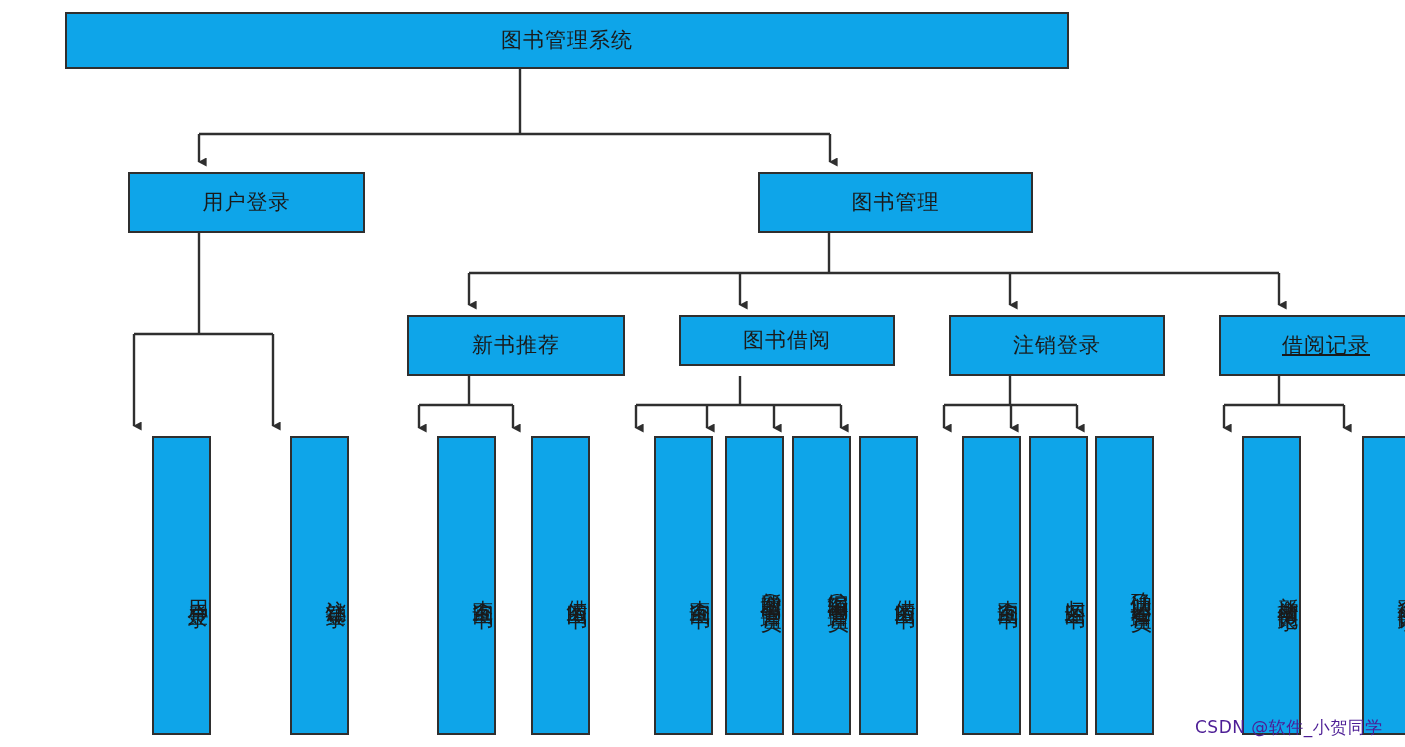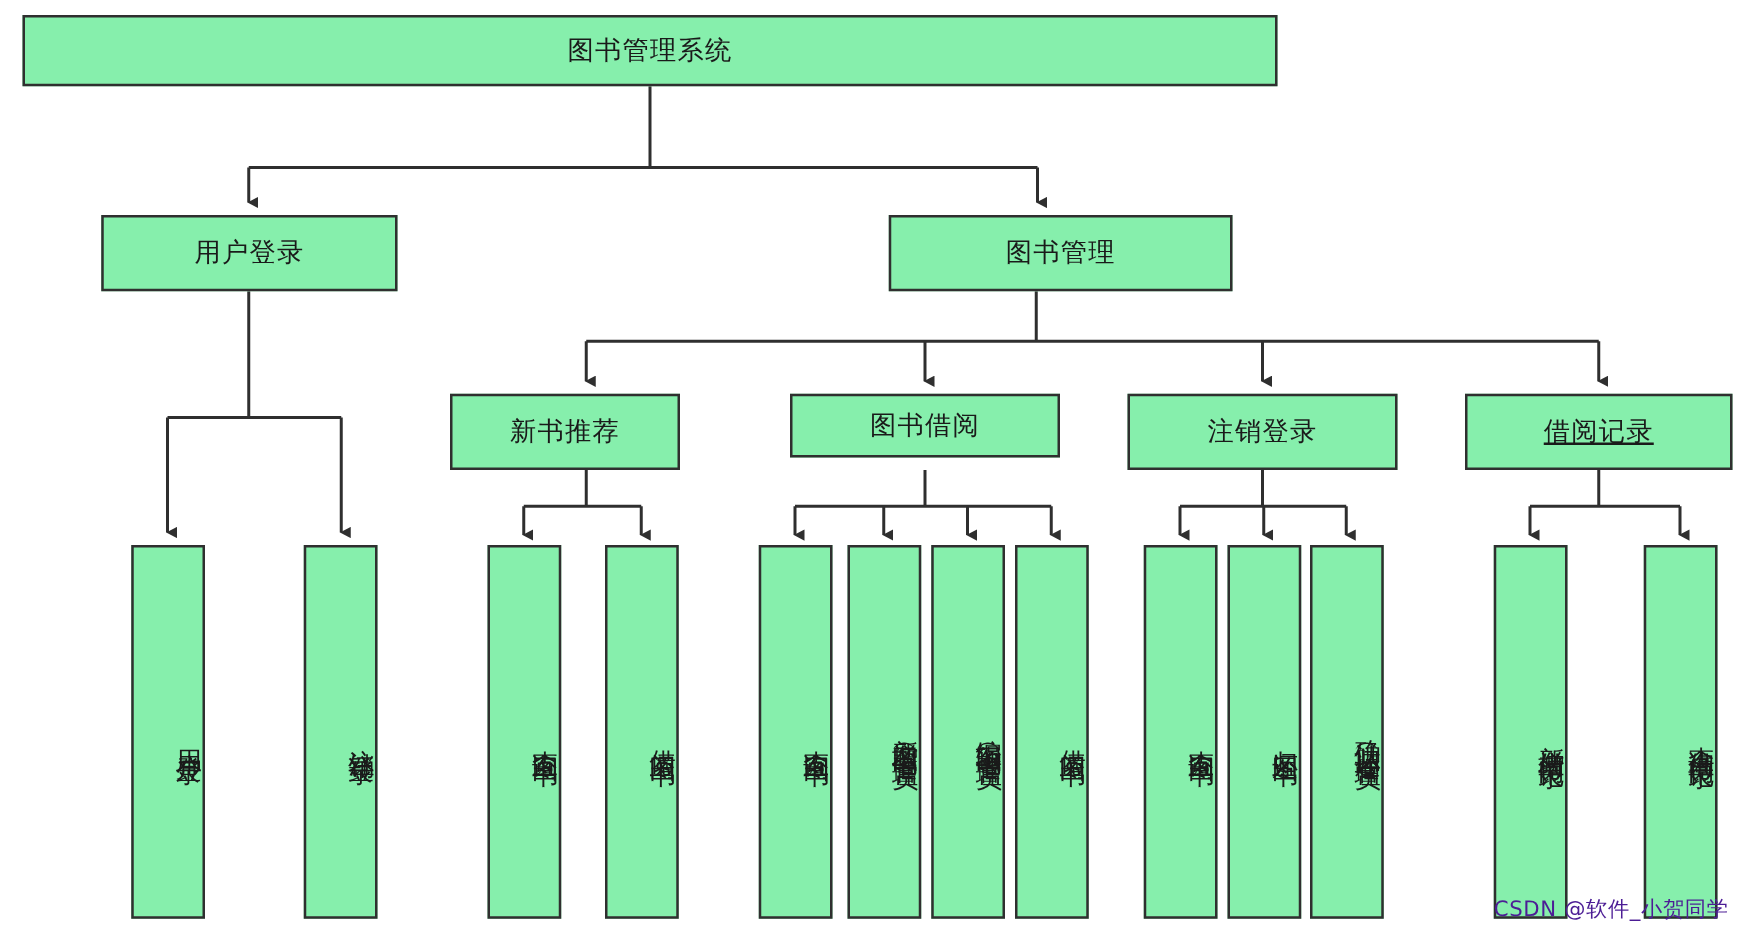--- a/index.html
+++ b/index.html
@@ -23,27 +23,28 @@
     position: absolute;
     left: 0;
     top: 0;
     width: 1405px;
     height: 747px;
     pointer-events: none;
   }
   .node {
     position: absolute;
     box-sizing: border-box;
-    background: #86efac;
+    background: #0ea5e9;
     border: 2px solid #2f2f2f;
     display: flex;
     align-items: center;
     justify-content: center;
     color: #1a1a1a;
     overflow: hidden;
+    margin-left: 47px;
   }
   .node.horizontal {
     font-size: 21px;
     letter-spacing: 1px;
     line-height: 1.1;
     white-space: nowrap;
   }
   .node.vertical {
     writing-mode: vertical-rl;
     text-orientation: upright;
@@ -130,21 +131,21 @@
       <path d="M1344,405 L1344,428" marker-end="url(#arrowhead)"></path>
     </g>
   </svg>
 
   <div class="node horizontal" id="node-root" style="left:18px; top:12px; width:1004px; height:57px;">图书管理系统</div>
 
   <div class="node horizontal" style="left:81px; top:172px; width:237px; height:61px;">用户登录</div>
 
   <div class="node horizontal" style="left:711px; top:172px; width:275px; height:61px;">图书管理</div>
 
-  <div class="node horizontal" style="left:360px; top:315px; width:184px; height:61px;">新书推荐</div>
+  <div class="node horizontal" style="left:360px; top:315px; width:218px; height:61px;">新书推荐</div>
 
   <div class="node horizontal" style="left:632px; top:315px; width:216px; height:51px;">图书借阅</div>
 
   <div class="node horizontal" style="left:902px; top:315px; width:216px; height:61px;">注销登录</div>
 
   <div class="node horizontal" style="left:1172px; top:315px; width:214px; height:61px;text-decoration:underline;">借阅记录</div>
 
   <div class="node vertical" style="left:105px; top:436px; width:59px; height:299px;">用户登录</div>
 
   <div class="node vertical" style="left:243px; top:436px; width:59px; height:299px;">注销登录</div>

